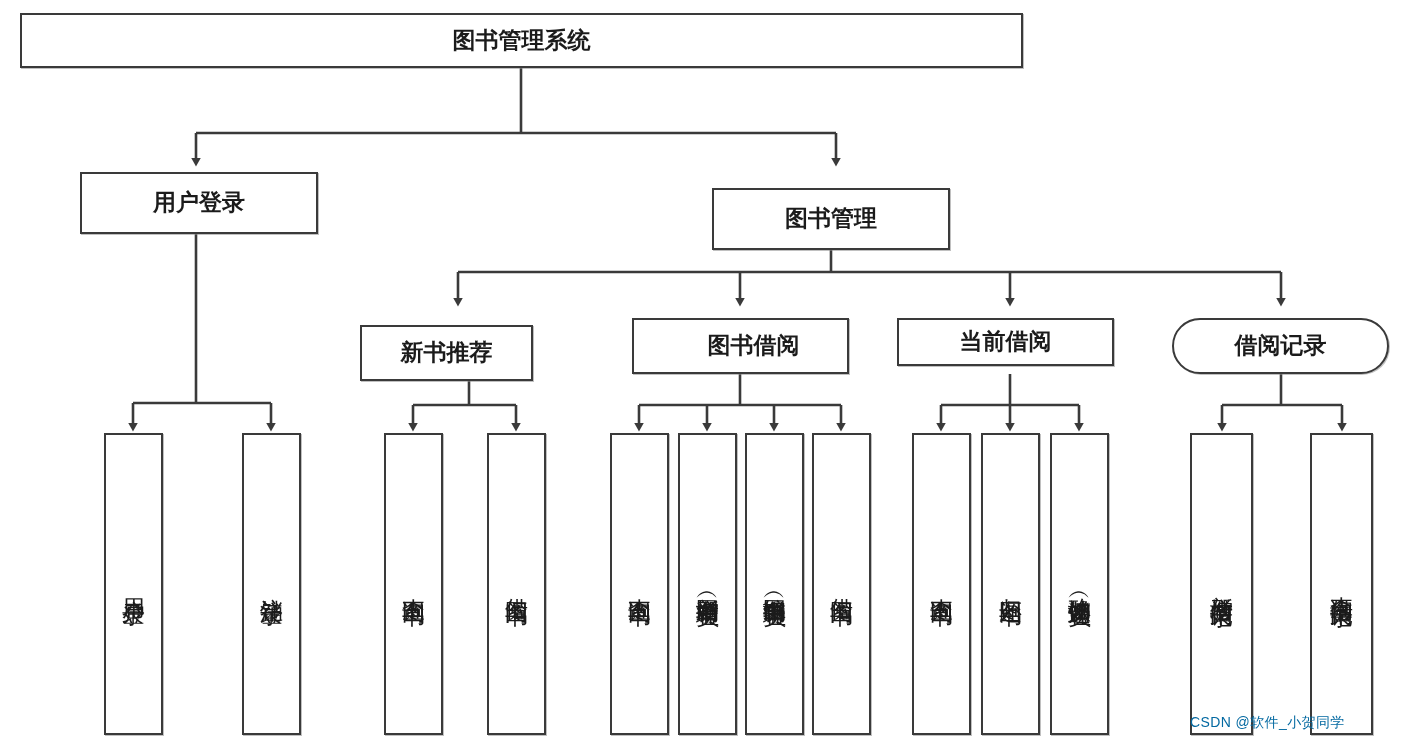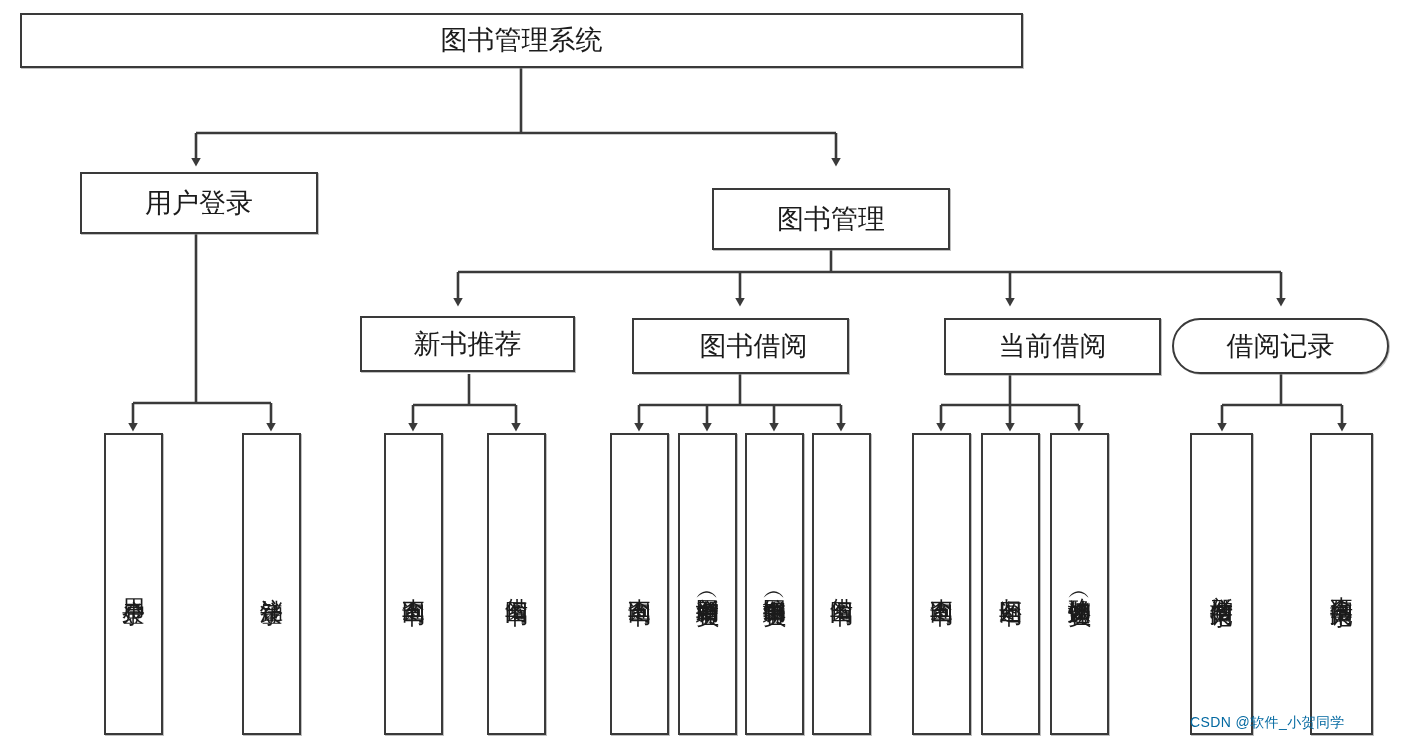--- a/index.html
+++ b/index.html
@@ -33,21 +33,22 @@
     justify-content: center;
     box-shadow: 1px 1px 0 rgba(140,140,140,0.55);
   }
   .node .label {
     color: #1b1b1b;
     text-align: center;
     line-height: 1.12;
     white-space: nowrap;
   }
   .node.horiz .label {
-    font-size: 27px;
+    font-size: 23px;
+    font-weight: bold;
   }
   .node.vert {
     align-items: center;
     justify-content: center;
   }
   .node.vert .label {
     writing-mode: vertical-rl;
     text-orientation: upright;
     font-size: 23px;
     letter-spacing: 2px;
@@ -125,29 +126,29 @@
   </div>
 
   <div class="node horiz" style="left:80px; top:172px; width:238px; height:62px;">
     <span class="label">用户登录</span>
   </div>
 
   <div class="node horiz" style="left:712px; top:188px; width:238px; height:62px;">
     <span class="label">图书管理</span>
   </div>
 
-  <div class="node horiz" style="left:360px; top:316px; width:215px; height:56px;">
+  <div class="node horiz" style="left:360px; top:325px; width:173px; height:56px;">
     <span class="label">新书推荐</span>
   </div>
 
   <div class="node horiz" style="left:632px; top:318px; width:217px; height:56px;padding-left:26px;">
     <span class="label">图书借阅</span>
   </div>
 
-  <div class="node horiz" style="left:944px; top:318px; width:217px; height:57px;">
+  <div class="node horiz" style="left:897px; top:318px; width:217px; height:48px;">
     <span class="label">当前借阅</span>
   </div>
 
   <div class="node horiz" style="left:1172px; top:318px; width:217px; height:56px;border-radius:28px;">
     <span class="label">借阅记录</span>
   </div>
 
   <div class="node vert" style="left:104px; top:433px; width:59px; height:302px;">
     <span class="label">用户登录</span>
   </div>

